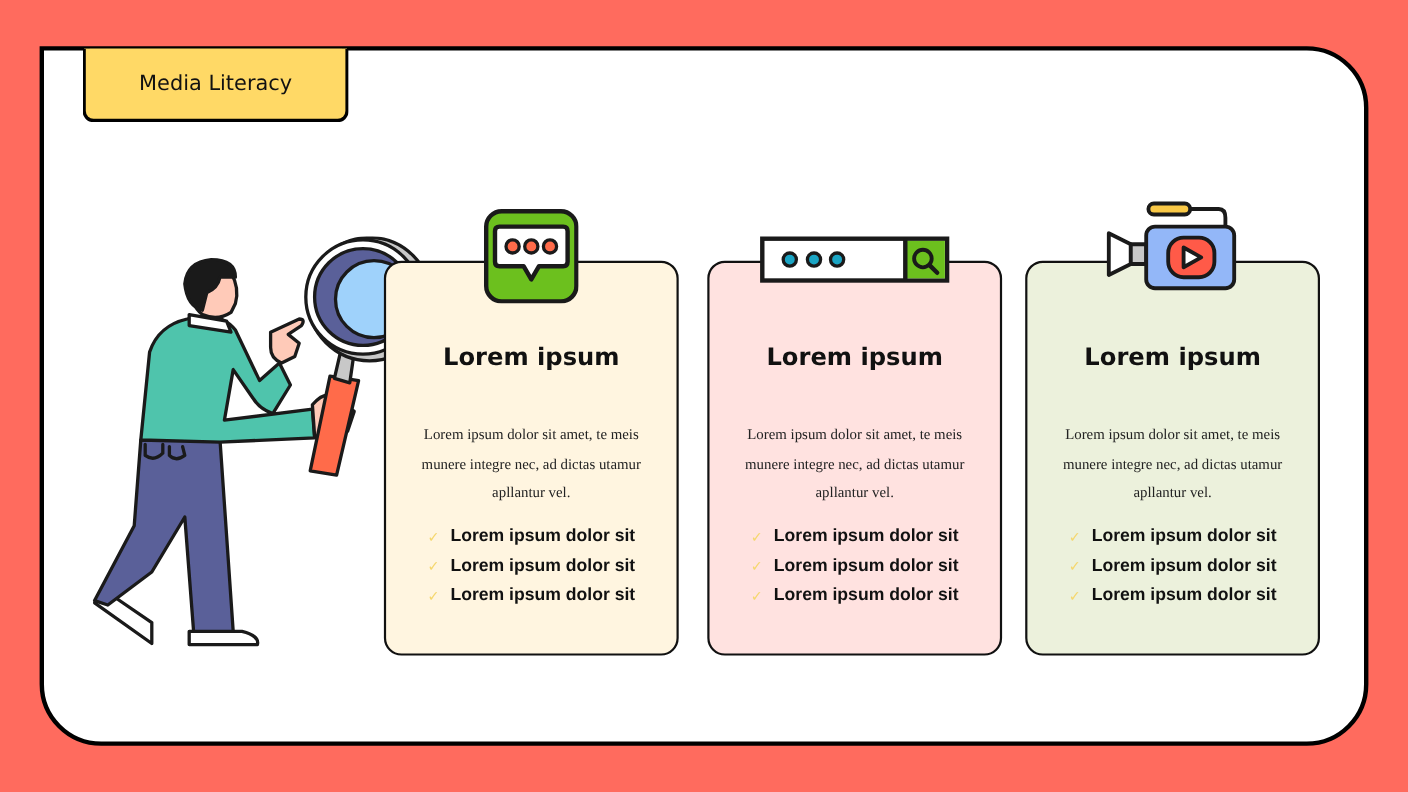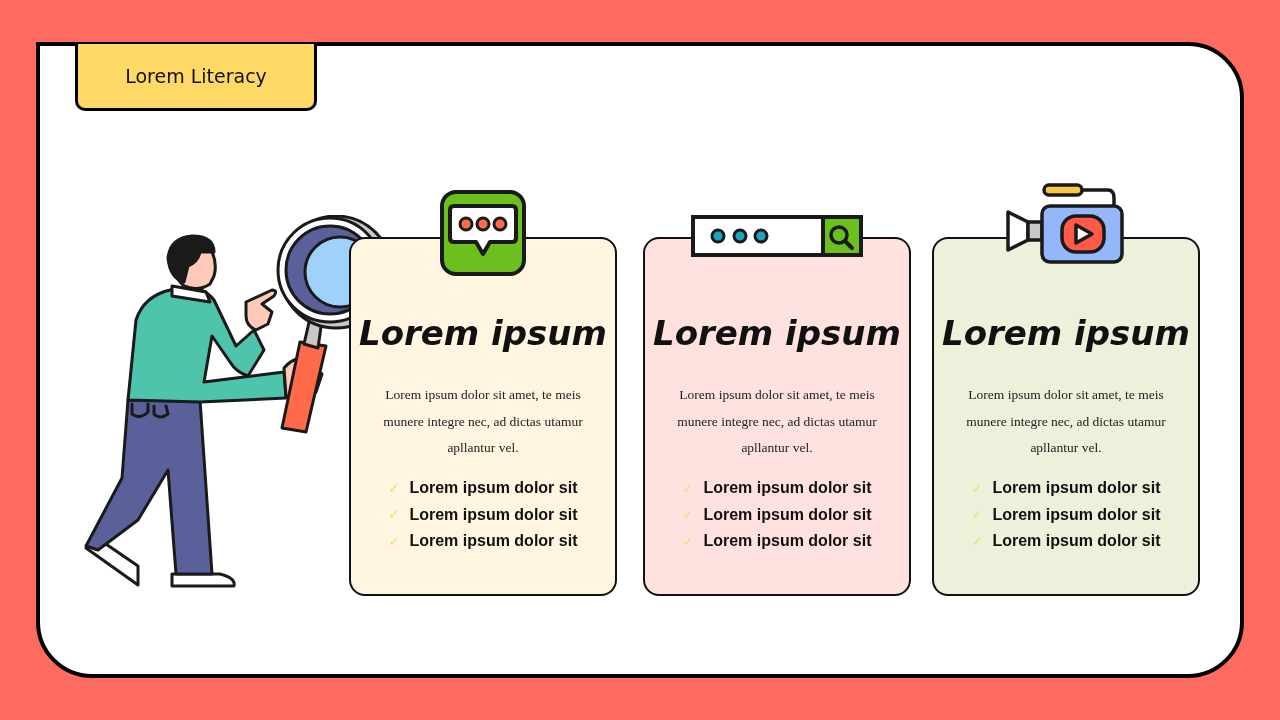--- a/index.html
+++ b/index.html
@@ -1,33 +1,33 @@
 <!DOCTYPE html>
 <html><head>
 <meta charset="utf-8">
 <style>
   html, body { margin: 0; padding: 0; }
   body { width: 1280px; height: 720px; background: #ff6b5e; position: relative; overflow: hidden; font-family: "DejaVu Sans", sans-serif; }
   .frame { position: absolute; left: 36px; top: 42px; width: 1208px; height: 636px; box-sizing: border-box; background: #fff; border: 4px solid #000; border-radius: 0 56px 56px 56px; }
   .title-tab { position: absolute; left: 75px; top: 44px; width: 242px; height: 67px; box-sizing: border-box; background: #ffd966; border: 3px solid #000; border-top: none; border-radius: 0 0 10px 10px; display: flex; align-items: center; justify-content: center; font-size: 19px; color: #111; padding-top: 0; }
   .card { position: absolute; top: 237px; height: 359px; box-sizing: border-box; border: 2.5px solid #111; border-radius: 16px; text-align: center; }
-  .card-title { position: absolute; left: 0; right: 0; top: 74px; font-size: 34px; font-weight: bold; color: #111; font-style: italic; }
+  .card-title { position: absolute; left: 0; right: 0; top: 74px; font-size: 22px; font-weight: bold; color: #111; }
   .card-body { position: absolute; left: 0; right: 0; top: 143px; font-family: Liberation Serif, serif; font-size: 13.5px; line-height: 26.5px; color: #222; padding: 0 26px; }
   .card-list { position: absolute; left: 0; right: 0; top: 236px; list-style: none; margin: 0; padding: 0; }
   .card-list li { display: flex; justify-content: center; align-items: center; height: 26.5px; font-family: "Liberation Sans", sans-serif; font-size: 16px; font-weight: bold; color: #111; }
   .check { color: #f5d76e; font-size: 13px; margin-right: 10px; font-weight: normal; }
   .icon { position: absolute; }
 </style>
 </head>
 <body>
 
 <div class="frame"></div>
 
 <div class="title-tab">
-  <span>Lorem Literacy</span>
+  <span>Media Literacy</span>
 </div>
 
 <svg class="icon" style="left:80px;top:215px;" width="320" height="380" viewBox="80 215 320 380">
   <g stroke="#1a1a1a" stroke-width="3" stroke-linejoin="round" stroke-linecap="round">
 
     <path d="M86 548 L100 540 L138 566 L138 585 Z" fill="#fff"></path>
     <path d="M172 574 L220 574 Q236 578 234 586 L172 586 Z" fill="#fff"></path>
 
     <path d="M128 400 L200 400 L212 574 L176 574 L168 470 L138 520 L98 550 L86 546 L122 478 Z" fill="#5a6099"></path>
     <path d="M132 404 L132 414 Q140 420 148 412 L148 404" fill="none"></path>

